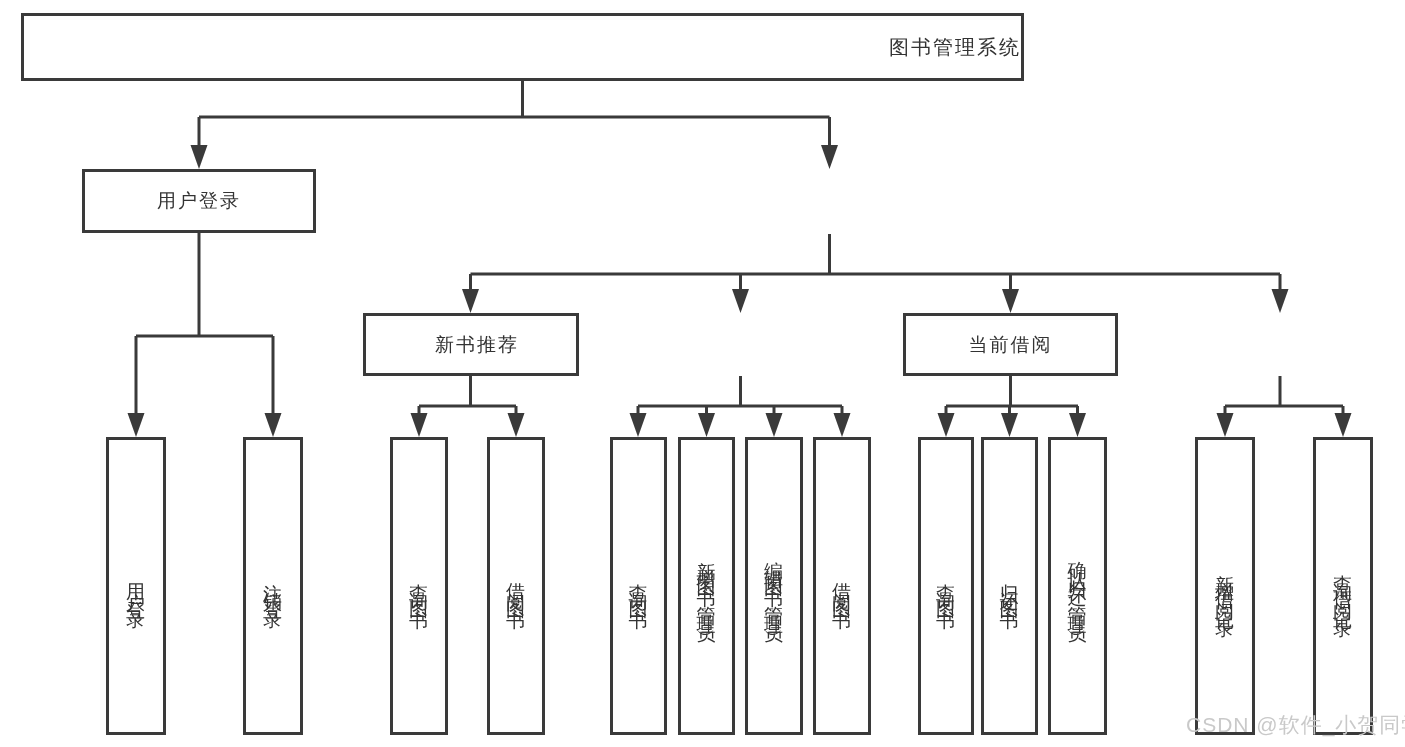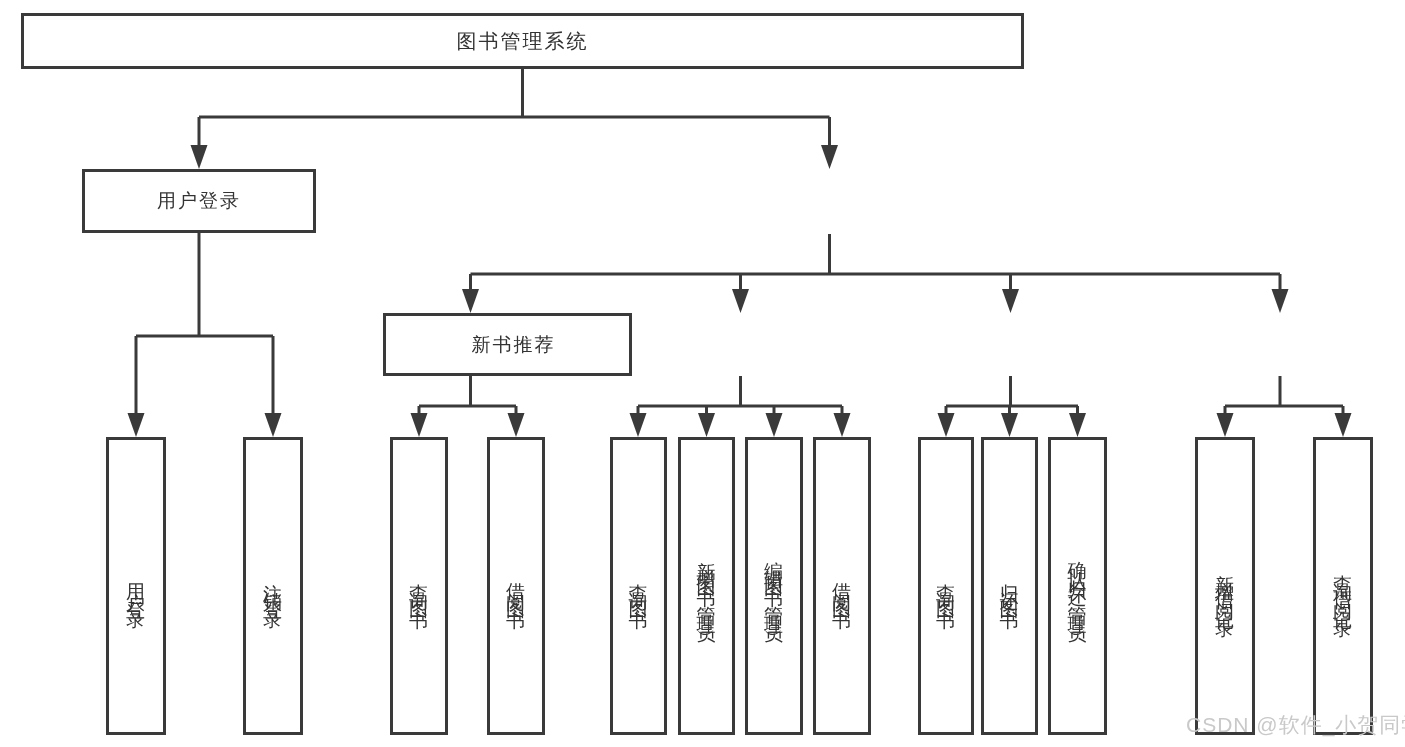--- a/index.html
+++ b/index.html
@@ -106,30 +106,33 @@
       <polygon points="765.5,413 782.5,413 774,437"></polygon>
       <polygon points="833.5,413 850.5,413 842,437"></polygon>
       <polygon points="937.5,413 954.5,413 946,437"></polygon>
       <polygon points="1001,413 1018,413 1009.5,437"></polygon>
       <polygon points="1069,413 1086,413 1077.5,437"></polygon>
       <polygon points="1216.5,413 1233.5,413 1225,437"></polygon>
       <polygon points="1334.5,413 1351.5,413 1343,437"></polygon>
     </g>
   </svg>
 
-  <div class="box root" style="left:21px;top:13px;width:1003px;height:56px;">
+  <div class="box root" style="left:21px;top:13px;width:1003px;height:68px;justify-content:flex-end;">
     <span class="lbl">图书管理系统</span>
   </div>
 
   <div class="box" style="left:82px;top:169px;width:234px;height:64px;">
     <span class="lbl">用户登录</span>
   </div>
 
-  <div class="box" style="left:383px;top:313px;width:249px;height:63px;padding-left:12px;">
+  <div class="box" style="left:363px;top:313px;width:216px;height:63px;padding-left:12px;">
     <span class="lbl">新书推荐</span>
+  </div>
+  <div class="box" style="left:903px;top:313px;width:215px;height:63px;">
+    <span class="lbl">当前借阅</span>
   </div>
 
   <div class="box leaf" style="left:106px;top:437px;width:60px;height:298px;">
     <span class="lbl">用户登录</span>
   </div>
   <div class="box leaf" style="left:243px;top:437px;width:60px;height:298px;">
     <span class="lbl">注销登录</span>
   </div>
 
   <div class="box leaf" style="left:390px;top:437px;width:58px;height:298px;">

